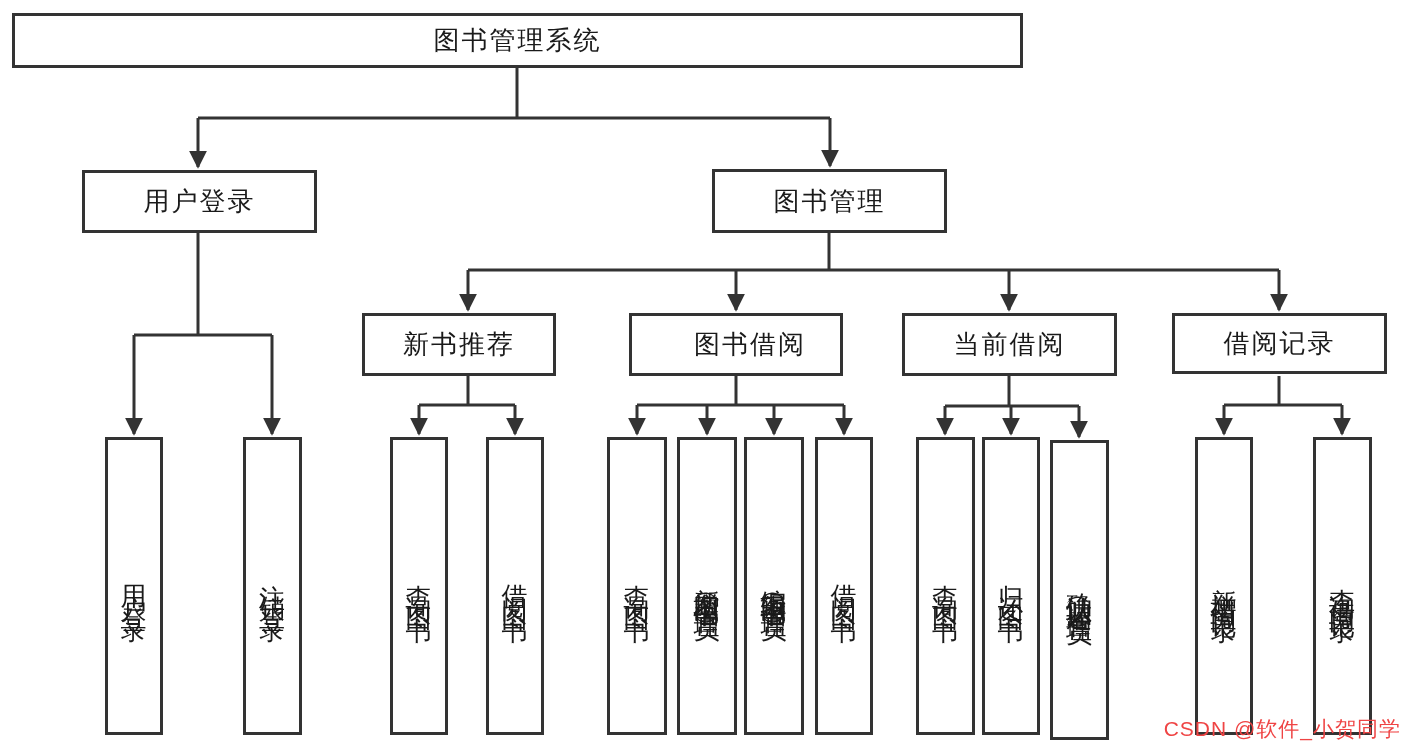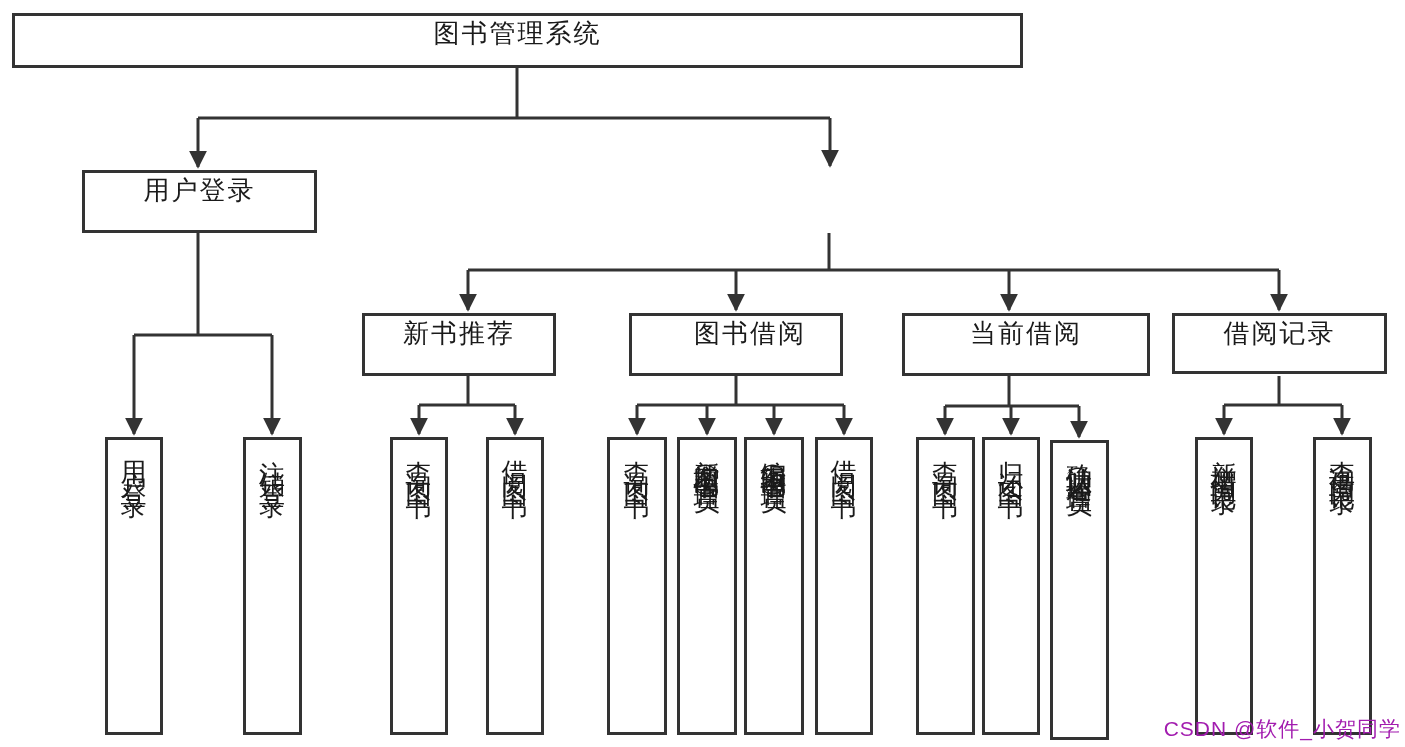--- a/index.html
+++ b/index.html
@@ -4,33 +4,33 @@
 <style>
   html,body{margin:0;padding:0;background:#fff;}
   .canvas{
     position:relative;width:1405px;height:747px;background:#ffffff;
     font-family:"Liberation Sans",sans-serif;overflow:hidden;color:#1a1a1a;
   }
   .wires{position:absolute;left:0;top:0;z-index:0;}
   .box{
     position:absolute;box-sizing:border-box;z-index:1;
     border:3px solid #333333;background:#ffffff;
-    display:flex;align-items:flex-start;justify-content:center;
+    display:flex;align-items:center;justify-content:center;
   }
   .hbox{font-size:26px;letter-spacing:2px;white-space:nowrap;}
   .vbox .vt{
     writing-mode:vertical-rl;text-orientation:mixed;
     font-size:26px;line-height:1;
   }
   .v4{letter-spacing:11px;}
   .v6{letter-spacing:6px;}
   .v9{letter-spacing:4px;}
   .watermark{
     position:absolute;right:4px;bottom:4px;z-index:2;
-    font-size:21px;color:#a21caf;letter-spacing:1px;white-space:nowrap;text-align:center;
+    font-size:21px;color:#ef4444;letter-spacing:1px;white-space:nowrap;text-align:center;
   }
 </style>
 </head>
 <body>
 
 <div class="canvas">
 
   <svg class="wires" width="1405" height="747" viewBox="0 0 1405 747">
     <defs>
       <marker id="ah" viewBox="0 0 10 10" refX="9" refY="5" markerWidth="6" markerHeight="6" orient="auto">
@@ -93,28 +93,31 @@
     </g>
   </svg>
 
   <div class="box hbox" style="left:12px;top:13px;width:1011px;height:55px;">
     <span>图书管理系统</span>
   </div>
 
   <div class="box hbox" style="left:82px;top:170px;width:235px;height:63px;">
     <span>用户登录</span>
   </div>
+  <div class="box hbox" style="left:712px;top:169px;width:235px;height:64px;">
+    <span>图书管理</span>
+  </div>
 
   <div class="box hbox" style="left:362px;top:313px;width:194px;height:63px;">
     <span>新书推荐</span>
   </div>
   <div class="box hbox" style="left:629px;top:313px;width:214px;height:63px;padding-left:28px;">
     <span>图书借阅</span>
   </div>
-  <div class="box hbox" style="left:902px;top:313px;width:248px;height:63px;">
+  <div class="box hbox" style="left:902px;top:313px;width:215px;height:63px;">
     <span>当前借阅</span>
   </div>
   <div class="box hbox" style="left:1172px;top:313px;width:215px;height:61px;">
     <span>借阅记录</span>
   </div>
 
   <div class="box vbox" style="left:105px;top:437px;width:58px;height:298px;">
     <span class="vt v4">用户登录</span>
   </div>
   <div class="box vbox" style="left:243px;top:437px;width:59px;height:298px;">

